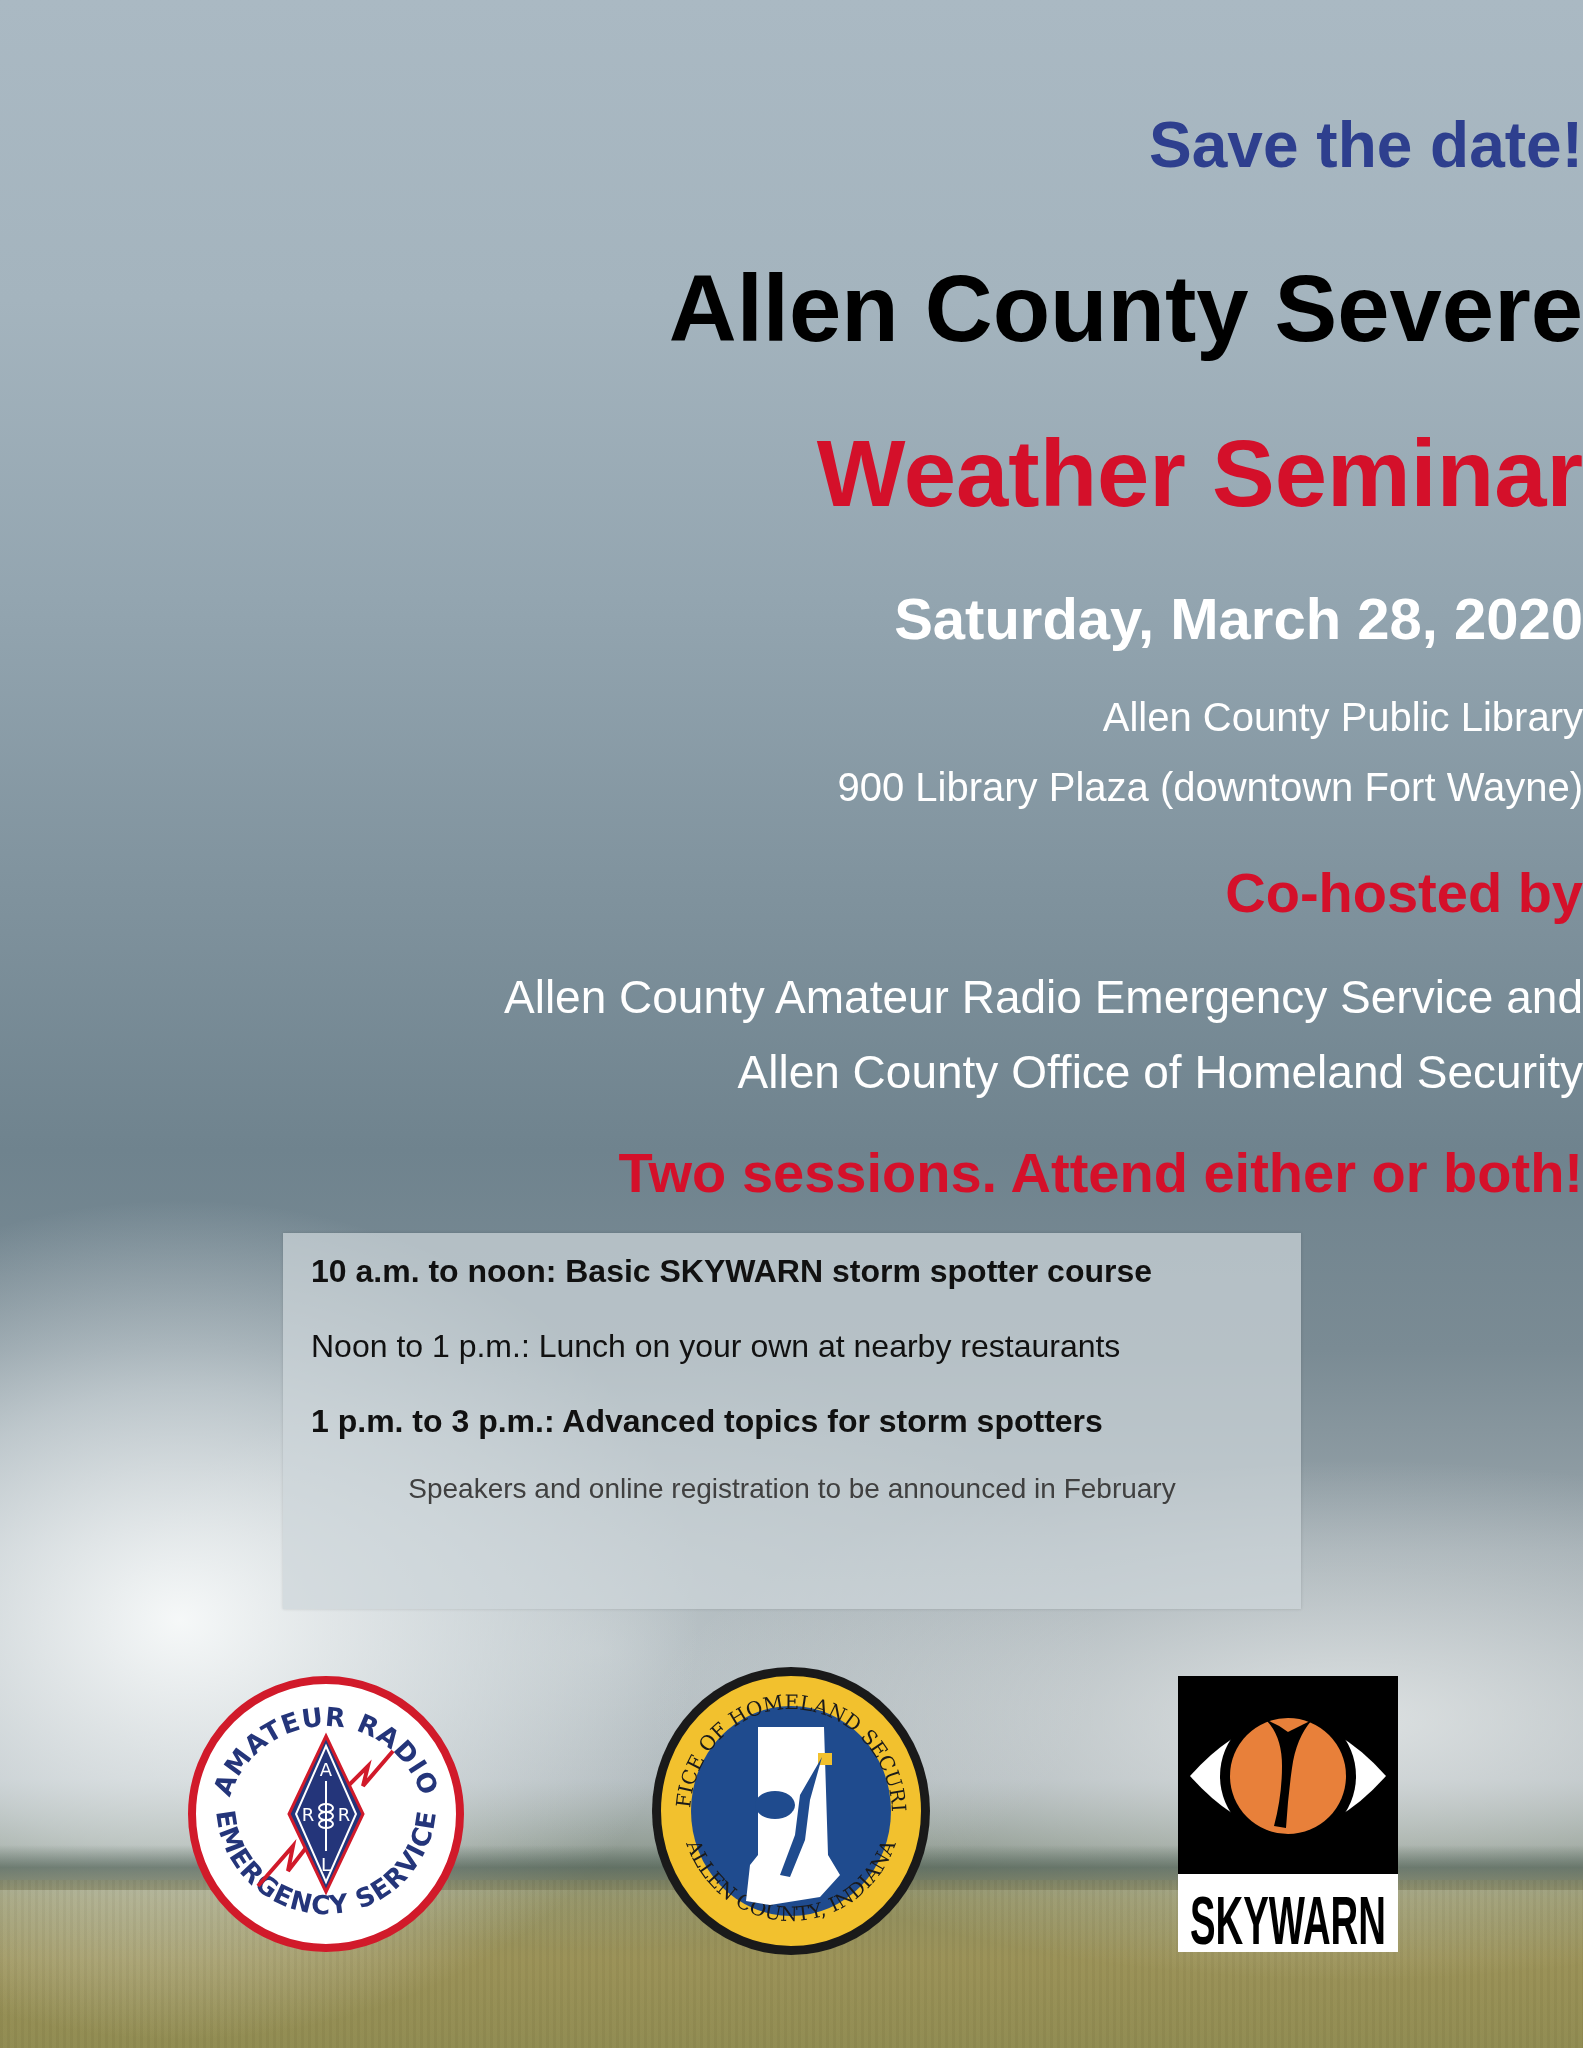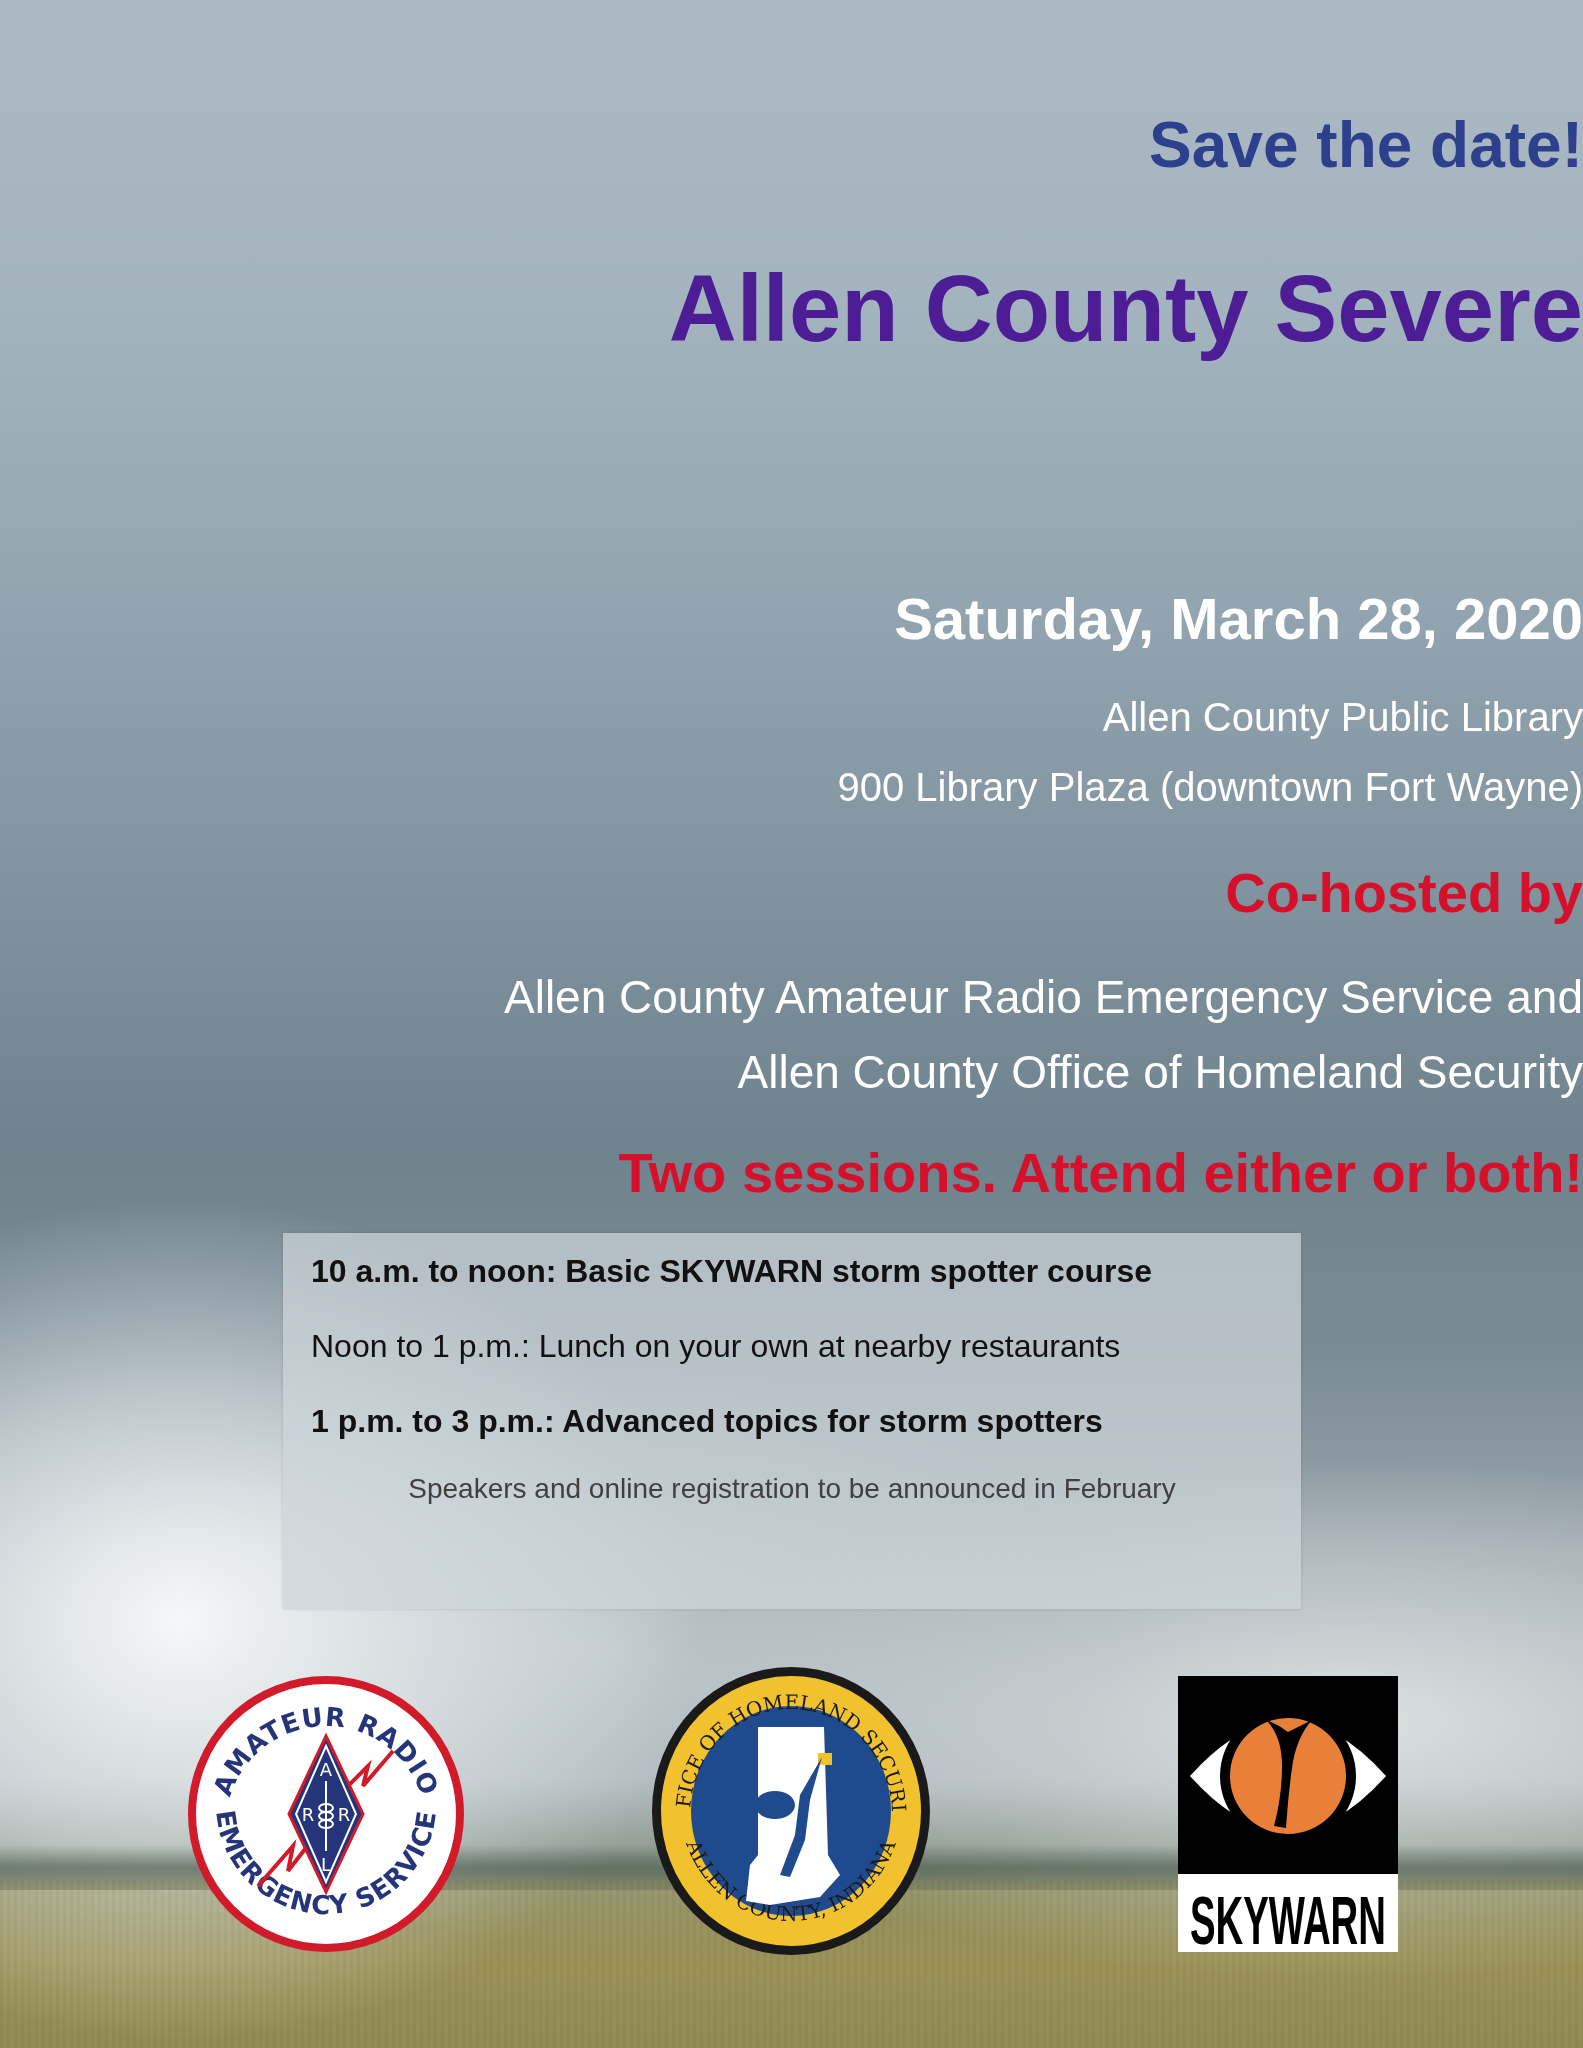--- a/index.html
+++ b/index.html
@@ -23,21 +23,21 @@
       position: absolute; left: 0; right: 0; top: 1845px; height: 45px;
       background: linear-gradient(to bottom, rgba(80,95,85,0) 0, rgba(70,88,78,0.6) 50%, rgba(110,112,80,0.5) 100%);
     }
     .field {
       position: absolute; left: 0; right: 0; top: 1880px; bottom: 0;
       background: repeating-linear-gradient(90deg, rgba(130,120,60,0.15) 0 3px, rgba(170,160,90,0.12) 3px 7px);
     }
     .content { position: absolute; inset: 0; text-align: center; }
     .line { position: absolute; left: 0; right: 0; text-align: right; white-space: nowrap; }
     .save { top: 108px; font-size: 64px; font-weight: bold; color: #2e3f8e; }
-    .title1 { top: 255px; font-size: 94px; font-weight: bold; color: #4c1d95; }
+    .title1 { top: 255px; font-size: 94px; font-weight: bold; color: #000000; }
     .title2 { top: 420px; font-size: 94px; font-weight: bold; color: #d4102a; }
     .date { top: 585px; font-size: 58px; font-weight: bold; color: #ffffff; margin-left: 24px; }
     .venue { top: 695px; font-size: 40px; color: #ffffff; }
     .addr { top: 765px; font-size: 40px; color: #ffffff; }
     .cohost { top: 860px; font-size: 56px; font-weight: bold; color: #d4102a; }
     .host1 { top: 970px; font-size: 46px; color: #ffffff; }
     .host2 { top: 1045px; font-size: 46px; color: #ffffff; }
     .sessions { top: 1140px; font-size: 56px; font-weight: bold; color: #d4102a; }
 
     .schedule {
@@ -60,20 +60,21 @@
 </head>
 <body>
 
 <div class="bg"></div>
 <div class="treeline"></div>
 <div class="field"></div>
 
 <div class="content">
   <div class="line save">Save the date!</div>
   <div class="line title1">Allen County Severe</div>
+  <div class="line title2">Weather Seminar</div>
   <div class="line date">Saturday, March 28, 2020</div>
   <div class="line venue">Allen County Public Library</div>
   <div class="line addr">900 Library Plaza (downtown Fort Wayne)</div>
   <div class="line cohost">Co-hosted by</div>
   <div class="line host1">Allen County Amateur Radio Emergency Service and</div>
   <div class="line host2">Allen County Office of Homeland Security</div>
   <div class="line sessions">Two sessions. Attend either or both!</div>
 
   <div class="schedule">
     <div class="sched-row bold r1">10 a.m. to noon: Basic SKYWARN storm spotter course</div>

